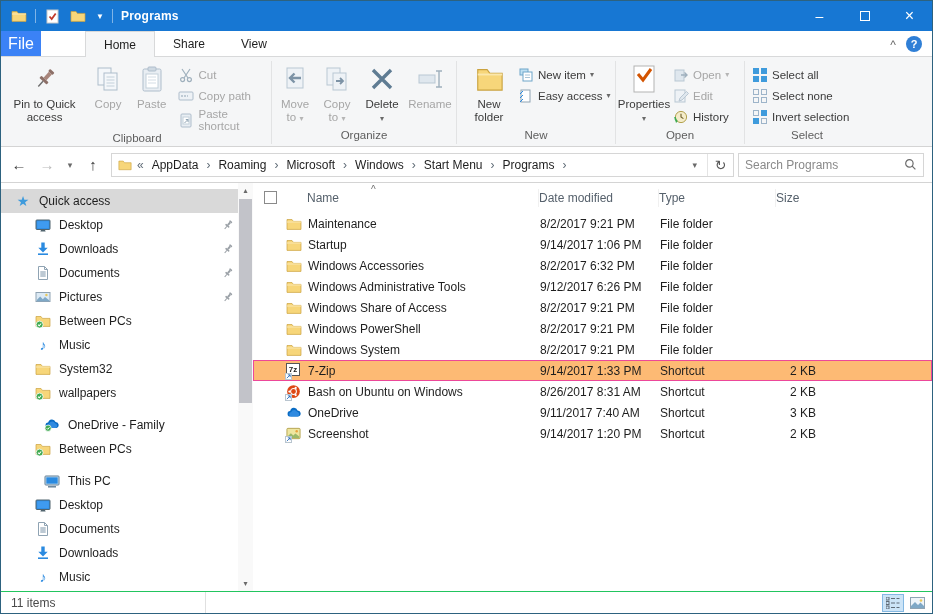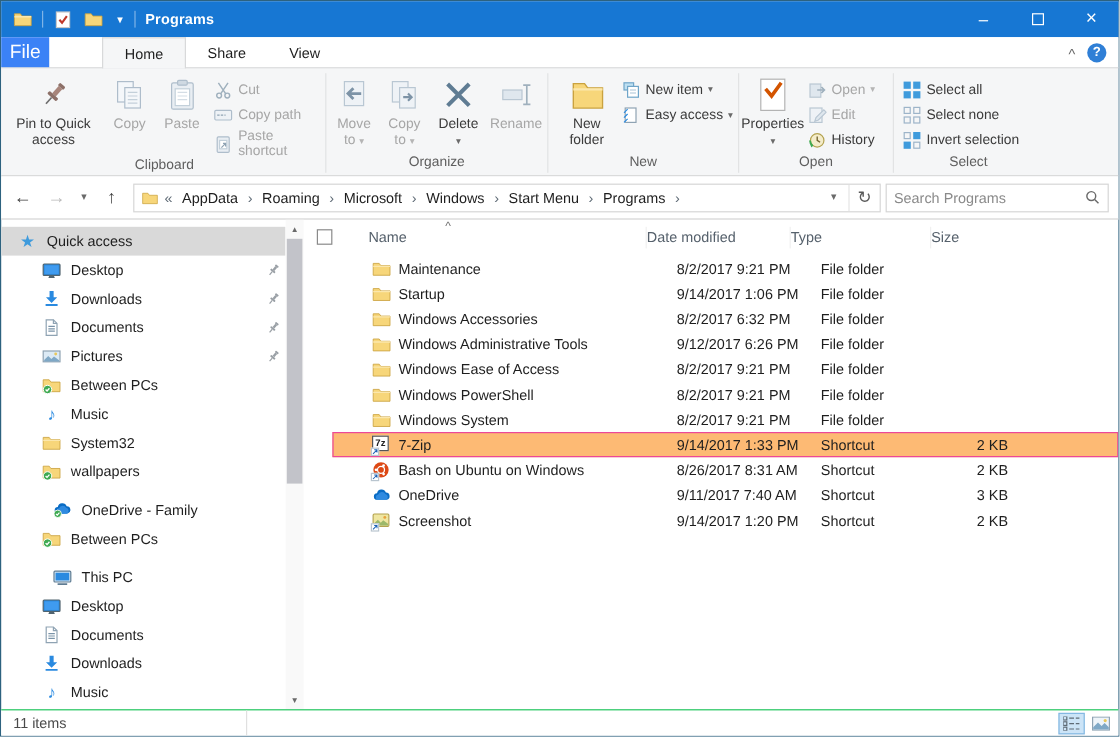--- a/index.html
+++ b/index.html
@@ -73,21 +73,21 @@
   .sc-arrow { height:15px; width:15px; display:flex; align-items:center; justify-content:center; color:#6a6a6a; font-size:8px; }
   .sc-track { flex:1; width:15px; position:relative; }
   .sc-thumb { position:absolute; top:1px; left:1px; width:13px; height:54%; background:#c2c3c9; }
 
   
   .filelist { flex:1; padding-top:4px; position:relative; overflow:hidden; }
   .flhead { display:grid; grid-template-columns:26px 22px 232px 120px 117px 70px; height:22px; align-items:center; color:#56616c; position:relative; border-bottom:1px solid transparent; padding-left:6px; }
   .flhead .hcell { padding-right:8px; border-right:1px solid #f0f0f0; height:18px; display:flex; align-items:center; }
   .sort-caret { position:absolute; top:-3px; left:118px; color:#6d6d6d; font-size:10px; }
   .hcheck { width:13px; height:13px; border:1px solid #8a8a8a; background:#fff; margin-left:5px; }
-  .rows { margin-top:4px;padding-left:24px; }
+  .rows { margin-top:4px; }
   .frow { display:grid; grid-template-columns:26px 22px 232px 120px 117px 70px; height:21px; align-items:center; padding-left:6px; border:1px solid transparent; }
   .frow.selected { border:1px solid #ec4899; background:#fdba74; }
   .frow .cdate, .frow .ctype { color:#1e1e1e; }
   .frow .csize { text-align:center; padding-right:18px; }
   .fname { overflow:hidden; white-space:nowrap; }
 
   
   .statusbar { height:22px; border-top:1px solid #22c55e; display:flex; align-items:center; flex:0 0 auto; background:#fff; }
   .status-left { width:205px; padding-left:10px; color:#4a4a4a; border-right:1px solid #e0e0e0; height:100%; display:flex; align-items:center; }
   .status-right { margin-left:auto; display:flex; align-items:center; gap:2px; padding-right:4px; }
@@ -698,21 +698,21 @@
             <span class="csize"></span>
           </div>
           <div class="frow">
             <span></span>
             <span class="icon16">
               <svg width="16" height="16" viewBox="0 0 16 16">
                 <path d="M1 3.5h5l1.4 1.9H15v8H1z" fill="#f7d67a" stroke="#caa23f" stroke-width=".7"></path>
                 <path d="M1 6h14" stroke="#fbe7ad" stroke-width="1.1"></path>
               </svg>
             </span>
-            <span class="fname">Windows Ease of Access</span>
+            <span class="fname">Windows Share of Access</span>
             <span class="cdate">8/2/2017 9:21 PM</span>
             <span class="ctype">File folder</span>
             <span class="csize"></span>
           </div>
           <div class="frow">
             <span></span>
             <span class="icon16">
               <svg width="16" height="16" viewBox="0 0 16 16">
                 <path d="M1 3.5h5l1.4 1.9H15v8H1z" fill="#f7d67a" stroke="#caa23f" stroke-width=".7"></path>
                 <path d="M1 6h14" stroke="#fbe7ad" stroke-width="1.1"></path>

